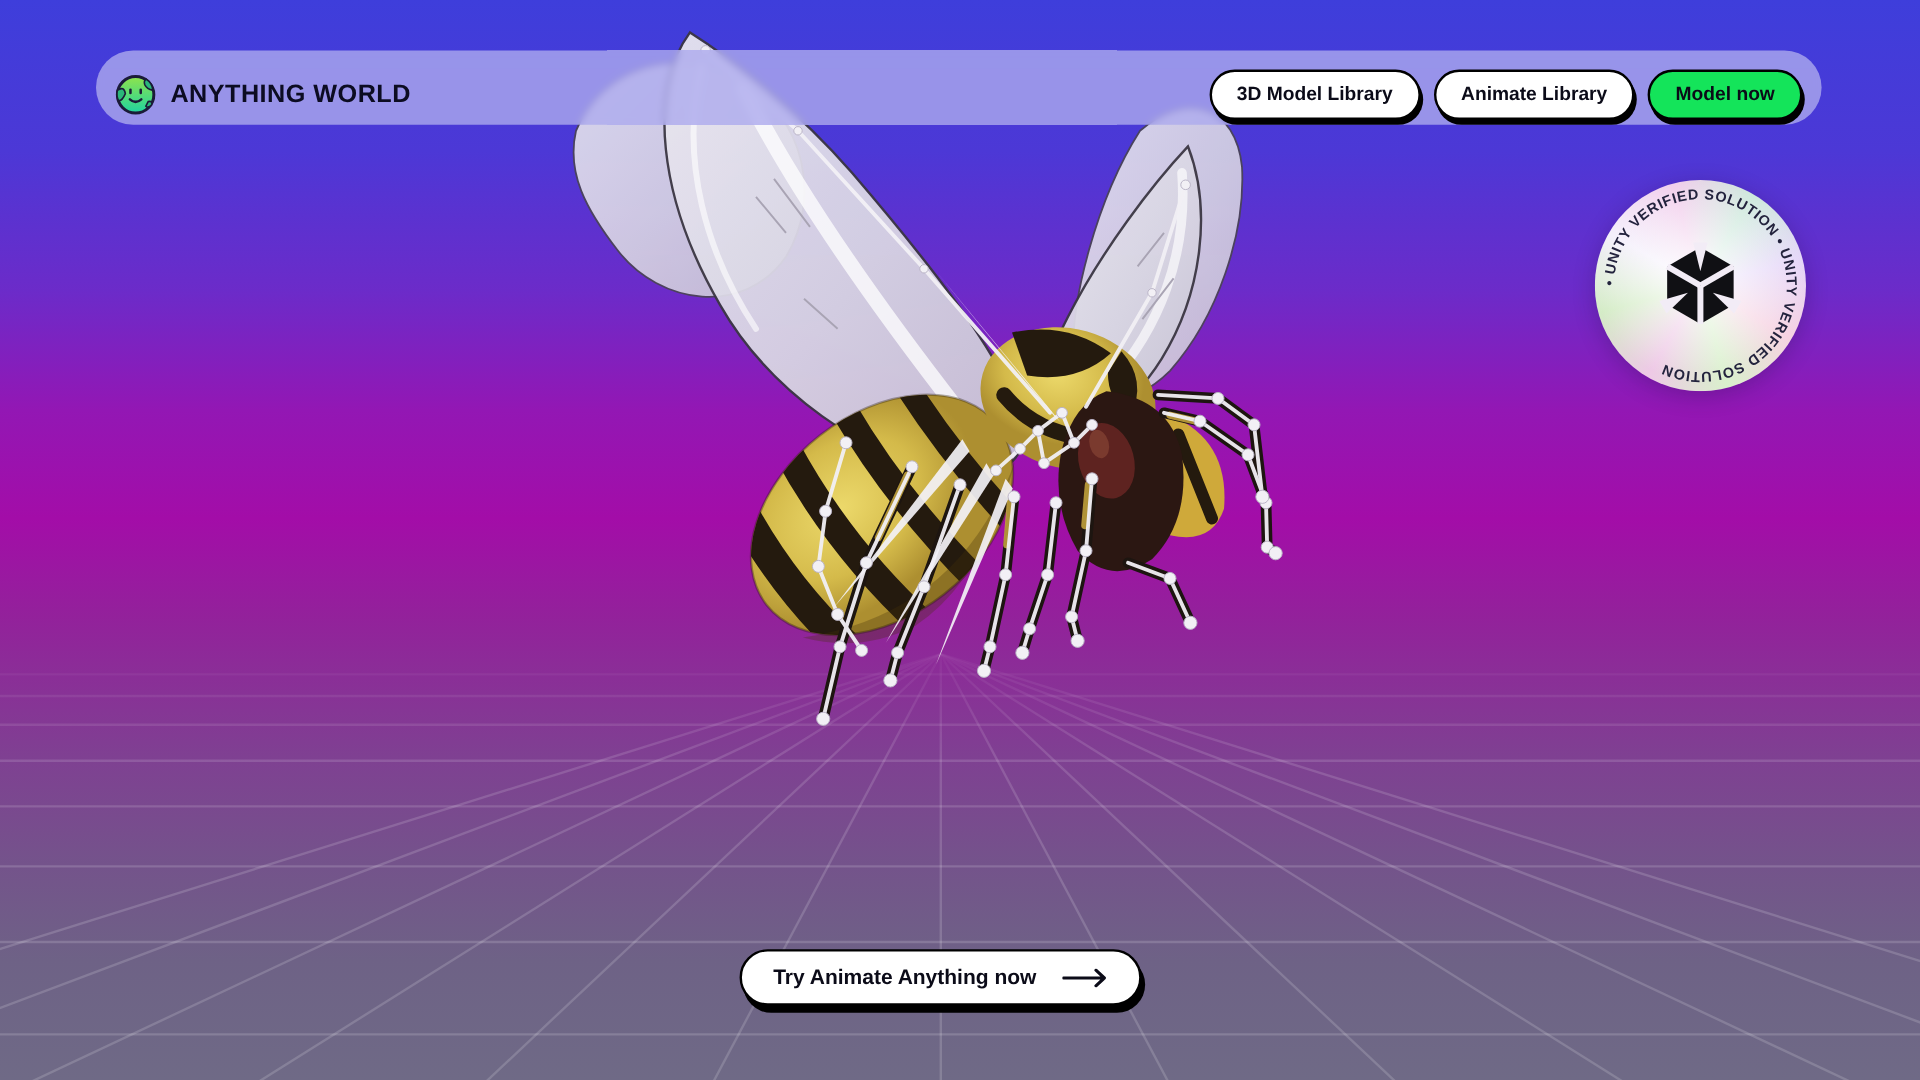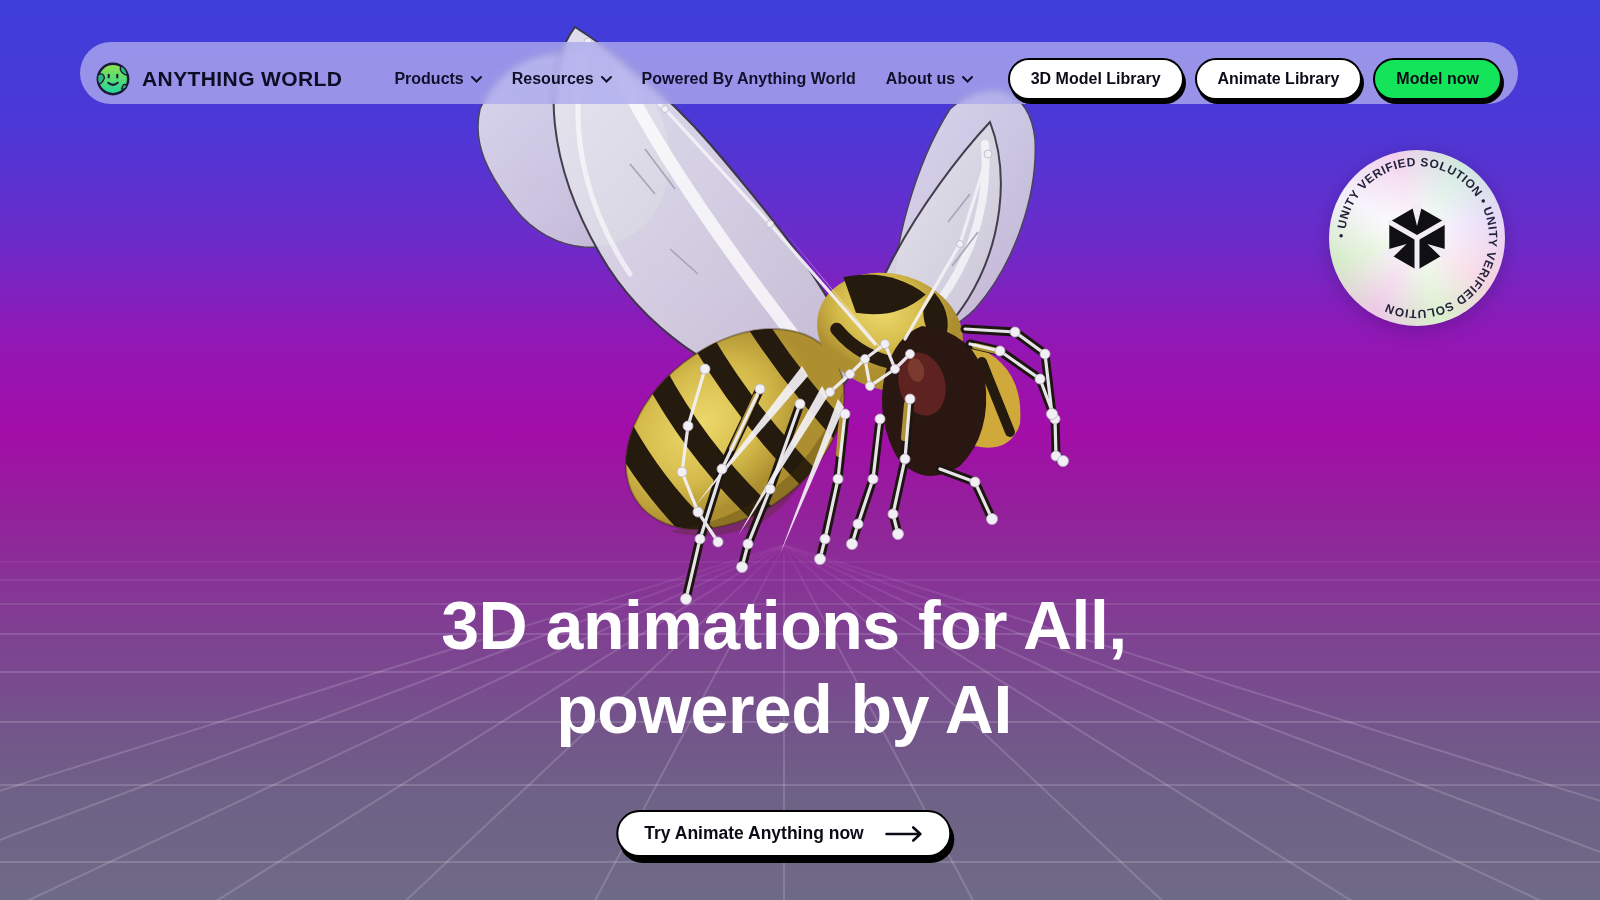--- a/index.html
+++ b/index.html
@@ -54,21 +54,21 @@
   .hero-heading {
     position:absolute; left:0; top:583px; width:1568px; z-index:5;
     text-align:center; color:#fff; font-size:68px; line-height:84px;
     font-weight:700; letter-spacing:-.5px;
   }
   .cta {
     position:absolute; left:784px; top:791px; transform:translateX(-50%); z-index:6;
     height:47px; border-radius:24px; background:#fff; border:2px solid #000;
     box-shadow:3px 6px 0 #000; display:flex; align-items:center; gap:22px;
     padding:0 26px; font-size:17.5px; font-weight:700; color:#0b0b18; cursor:pointer;
-    font-family:"Liberation Sans",sans-serif; white-space:nowrap;margin-top:19px;
+    font-family:"Liberation Sans",sans-serif; white-space:nowrap;
   }
   .ring-text { font-size:12px; font-weight:700; letter-spacing:.62px; fill:#23233d; }
 </style>
 </head>
 <body>
 
 <div class="page">
 
   <div class="grid-wrap">
     <svg width="1600" height="900" viewBox="0 0 1600 900">
@@ -292,55 +292,28 @@
         <path d="M11,6 Q15,5 14,9 Q11,12 9,10 Z" fill="#2ab77a" stroke="#1b1b38" stroke-width="1.4"></path>
         <g stroke="#1b1b38" stroke-width="2.2" stroke-linecap="round">
           <line x1="-4.5" y1="-4.5" x2="-4.5" y2="-1.5"></line>
           <line x1="4.5" y1="-4.5" x2="4.5" y2="-1.5"></line>
         </g>
         <path d="M-5,4 Q0,8.5 5,4" stroke="#1b1b38" stroke-width="2.2" fill="none" stroke-linecap="round"></path>
       </svg>
       <span class="brand-text">ANYTHING WORLD</span>
     </div>
 
-    <nav class="nav-links">
-      <div class="nav-link">
-        <span>Products</span>
-        <svg width="11" height="7" viewBox="0 0 11 7">
-            <path d="M1,1 L5.5,5.5 L10,1" stroke="#10102a" stroke-width="2" fill="none" stroke-linecap="round"></path>
-          </svg>
-      </div>
-      <div class="nav-link">
-        <span>Resources</span>
-        <svg width="11" height="7" viewBox="0 0 11 7">
-            <path d="M1,1 L5.5,5.5 L10,1" stroke="#10102a" stroke-width="2" fill="none" stroke-linecap="round"></path>
-          </svg>
-      </div>
-      <div class="nav-link">
-        <span>Powered By Anything World</span>
-      </div>
-      <div class="nav-link">
-        <span>About us</span>
-        <svg width="11" height="7" viewBox="0 0 11 7">
-            <path d="M1,1 L5.5,5.5 L10,1" stroke="#10102a" stroke-width="2" fill="none" stroke-linecap="round"></path>
-          </svg>
-      </div>
-    </nav>
 
     <div class="nav-actions">
       <button class="btn btn-white">3D Model Library</button>
       <button class="btn btn-white">Animate Library</button>
       <button class="btn btn-green">Model now</button>
     </div>
   </header>
 
-  <h1 class="hero-heading">
-    <span style="display:block">3D animations for All,</span>
-    <span style="display:block">powered by AI</span>
-  </h1>
 
   <button class="cta">
     <span>Try Animate Anything now</span>
     <svg width="38" height="16" viewBox="0 0 38 16">
       <path d="M1,8 L35,8 M28,1.5 L35,8 L28,14.5" stroke="#0b0b18" stroke-width="2.6" fill="none" stroke-linecap="round" stroke-linejoin="round"></path>
     </svg>
   </button>
 
 </div>
 

